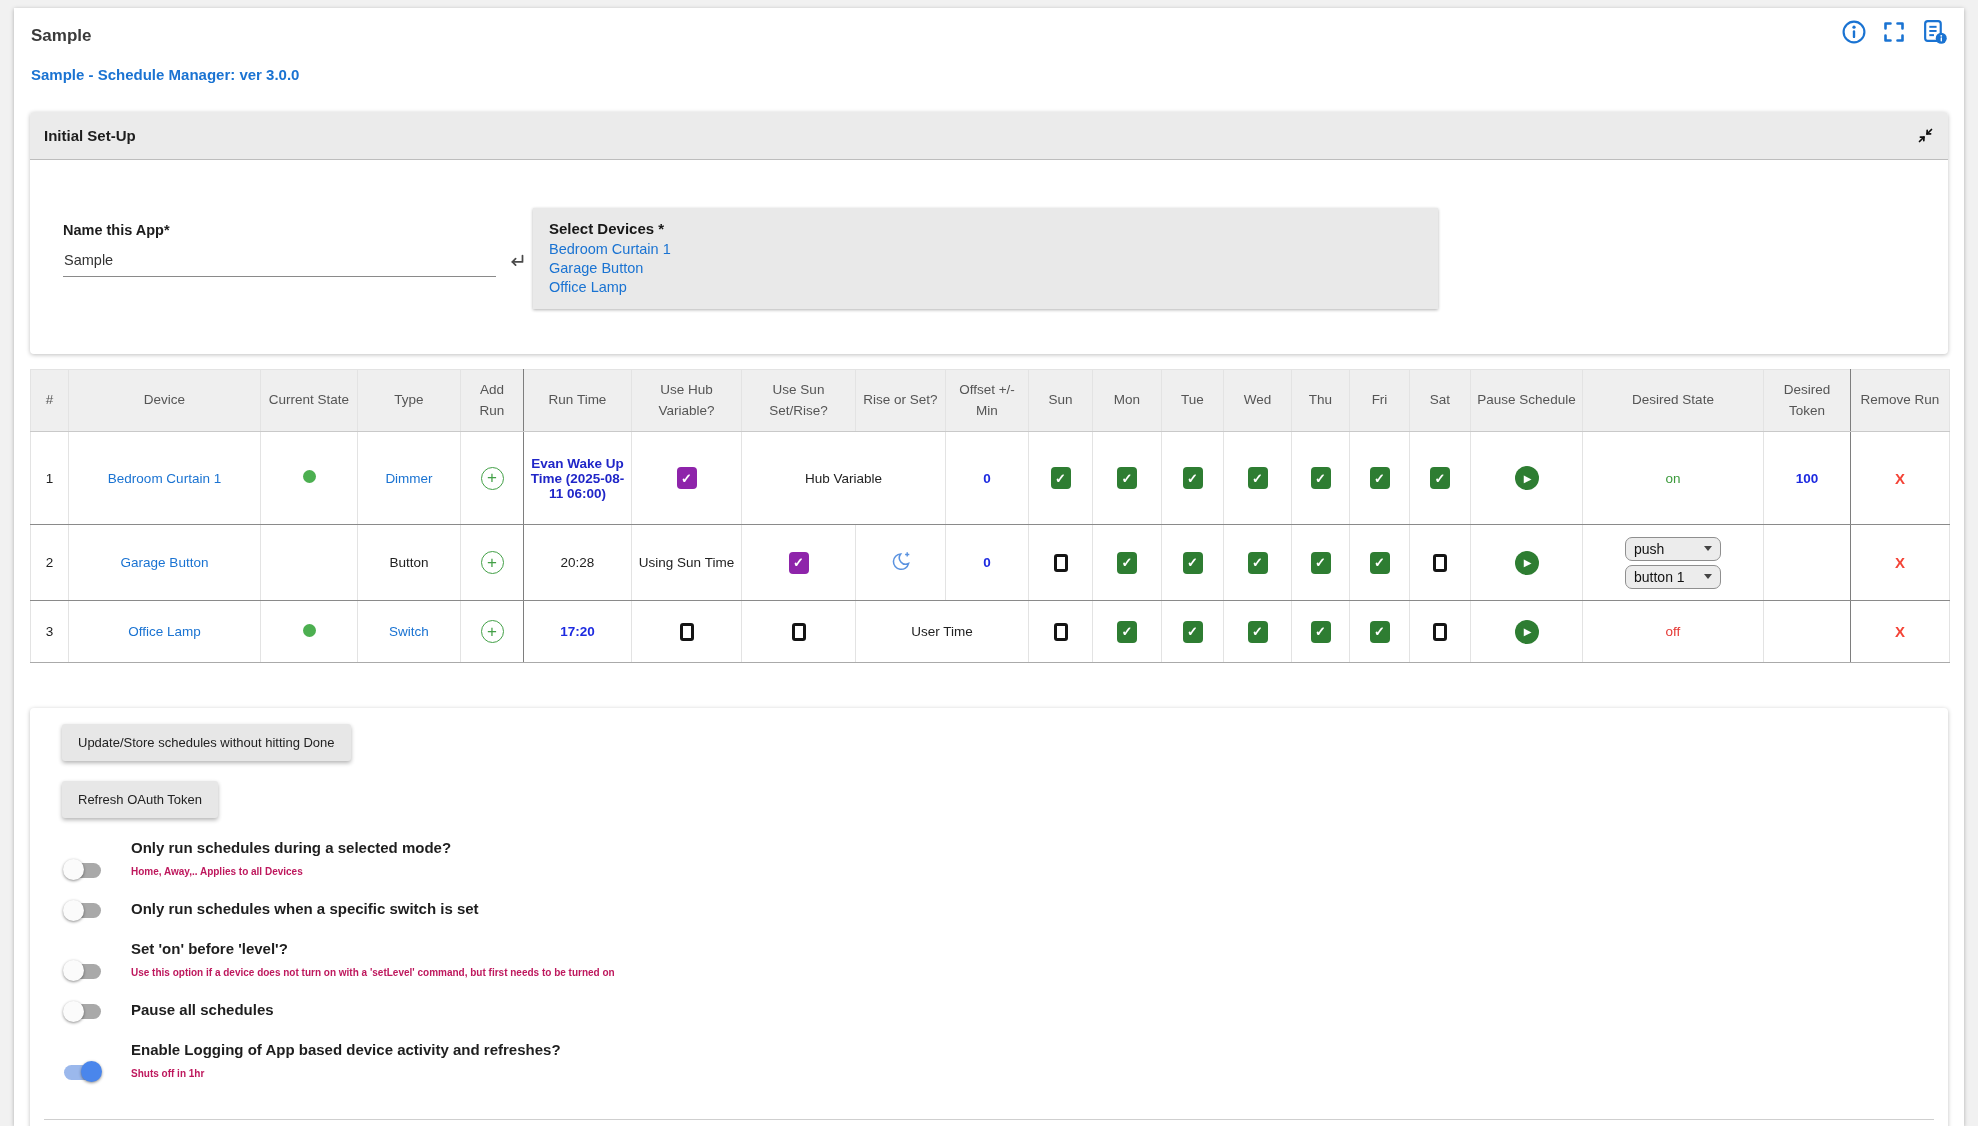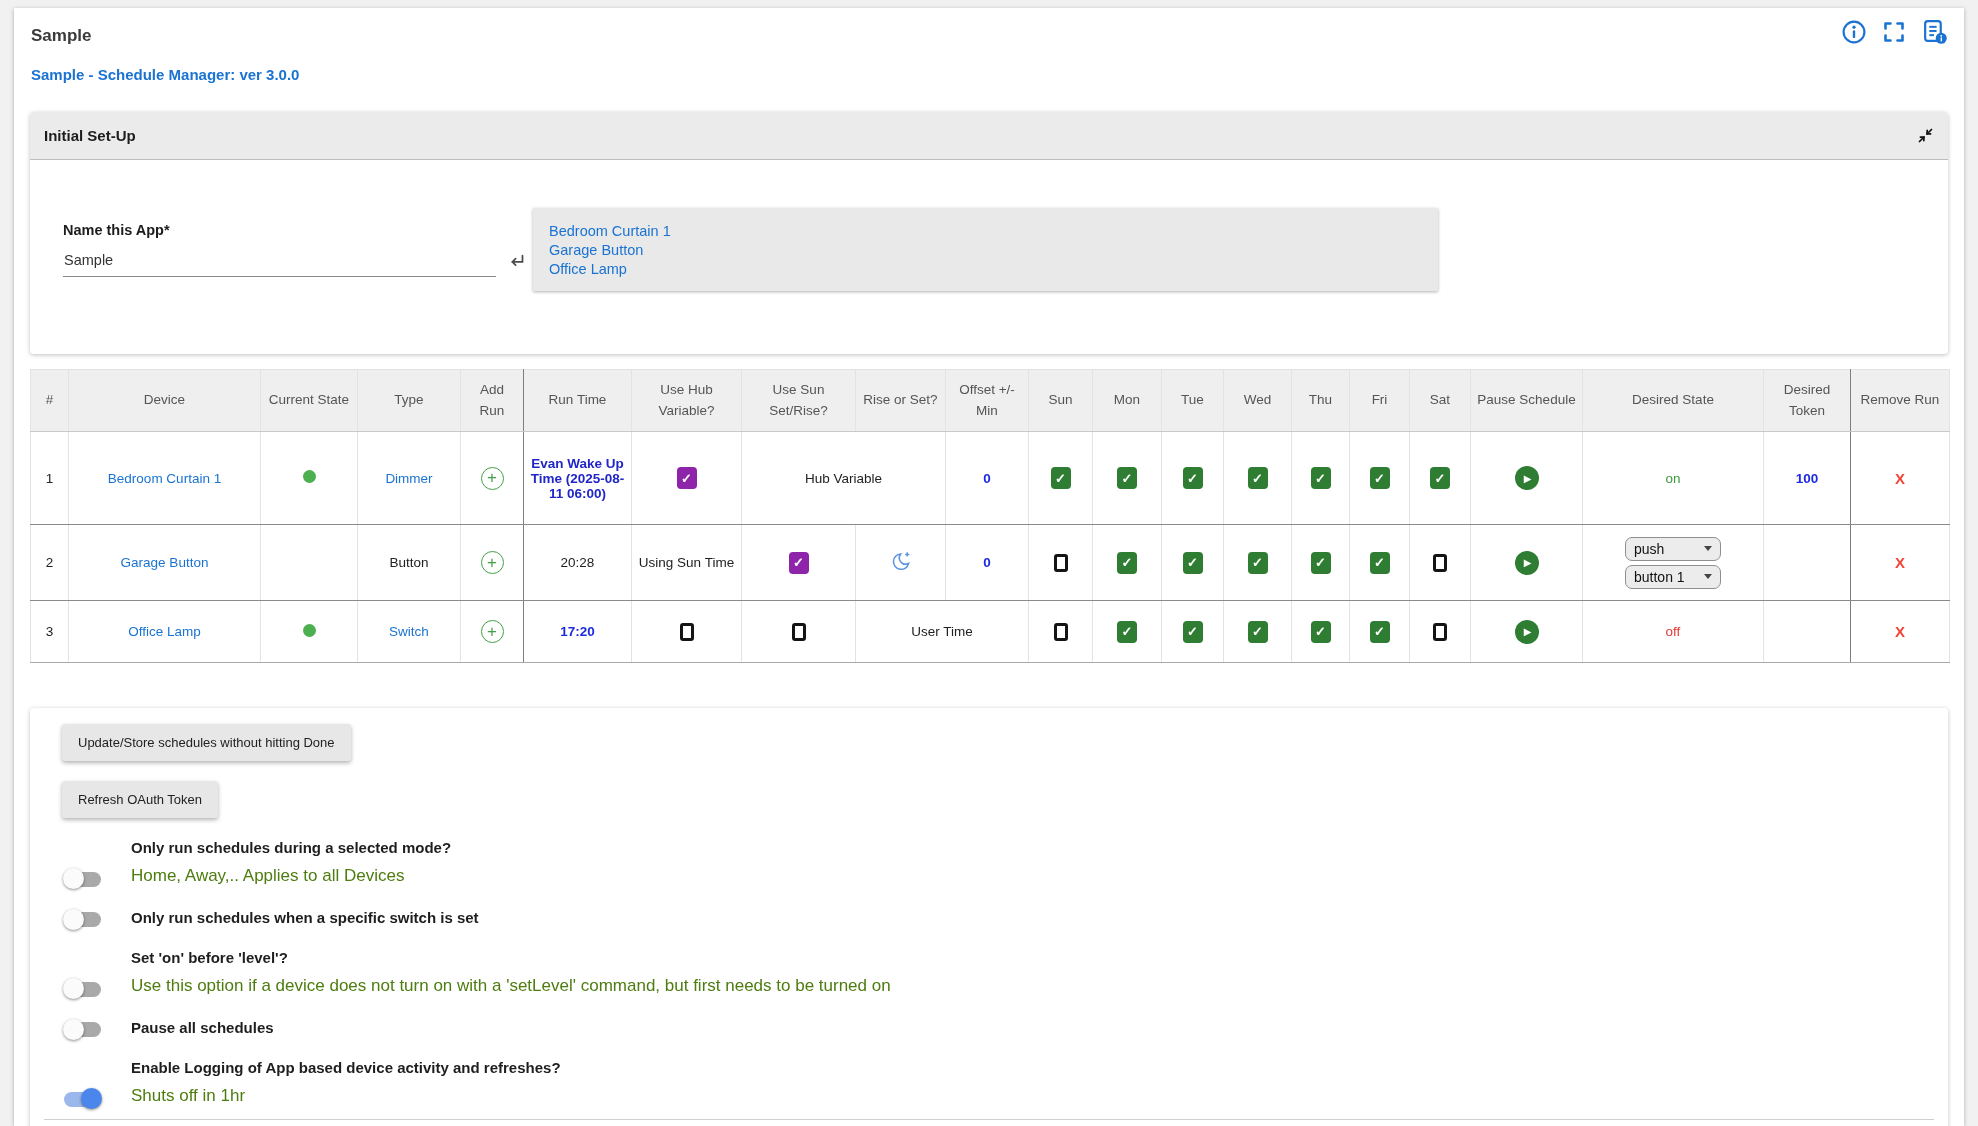--- a/index.html
+++ b/index.html
@@ -120,21 +120,21 @@
     position:relative;display:inline-block;width:37px;height:15px;border-radius:8px;
     background:#a9a9a9;flex:none;margin-top:3px;cursor:pointer;
   }
   .toggle .knob{
     position:absolute;top:-3.5px;left:-1px;width:21px;height:21px;border-radius:50%;
     background:#fbfbfb;box-shadow:0 1px 3px rgba(0,0,0,.45);
   }
   .toggle.on{background:#9bb8ec;}
   .toggle.on .knob{left:auto;right:-1px;background:#4a86ec;}
   .tlabel{font-size:15px;font-weight:bold;color:#1e1e1e;margin-left:30px;line-height:1.3;}
-  .tsub{font-size:17px;font-weight:normal;color:#4d7c0f;margin-top:7px;}
+  .tsub{font-size:10px;font-weight:bold;color:#be185d;margin-top:7px;}
   .tsub:empty{display:none;}
   .end-rule{position:absolute;left:30px;right:30px;top:1111px;border-top:1px solid #cfcfcf;}
 </style>
 </head>
 <body>
 
 <div class="card">
 
   <div class="page-title">Sample</div>
 
@@ -184,20 +184,21 @@
     <div class="setup-body">
       <div class="name-label">Name this App*</div>
       <div class="name-field">Sample</div>
       <span class="enter-ic">
         <svg width="22" height="22" viewBox="0 0 24 24" fill="none" stroke="#4a4a4a" stroke-width="1.9" stroke-linecap="round" stroke-linejoin="round">
           <path d="M18 6v7H7"></path>
             <path d="M10.5 9.5 L7 13 l3.5 3.5"></path>
         </svg>
       </span>
       <div class="devices-box">
+        <div class="devices-label">Select Devices *</div>
         <div class="device-link">Bedroom Curtain 1</div>
         <div class="device-link">Garage Button</div>
         <div class="device-link">Office Lamp</div>
       </div>
     </div>
   </div>
 
   <table class="sched">
     <colgroup>
       <col style="width:38px">

